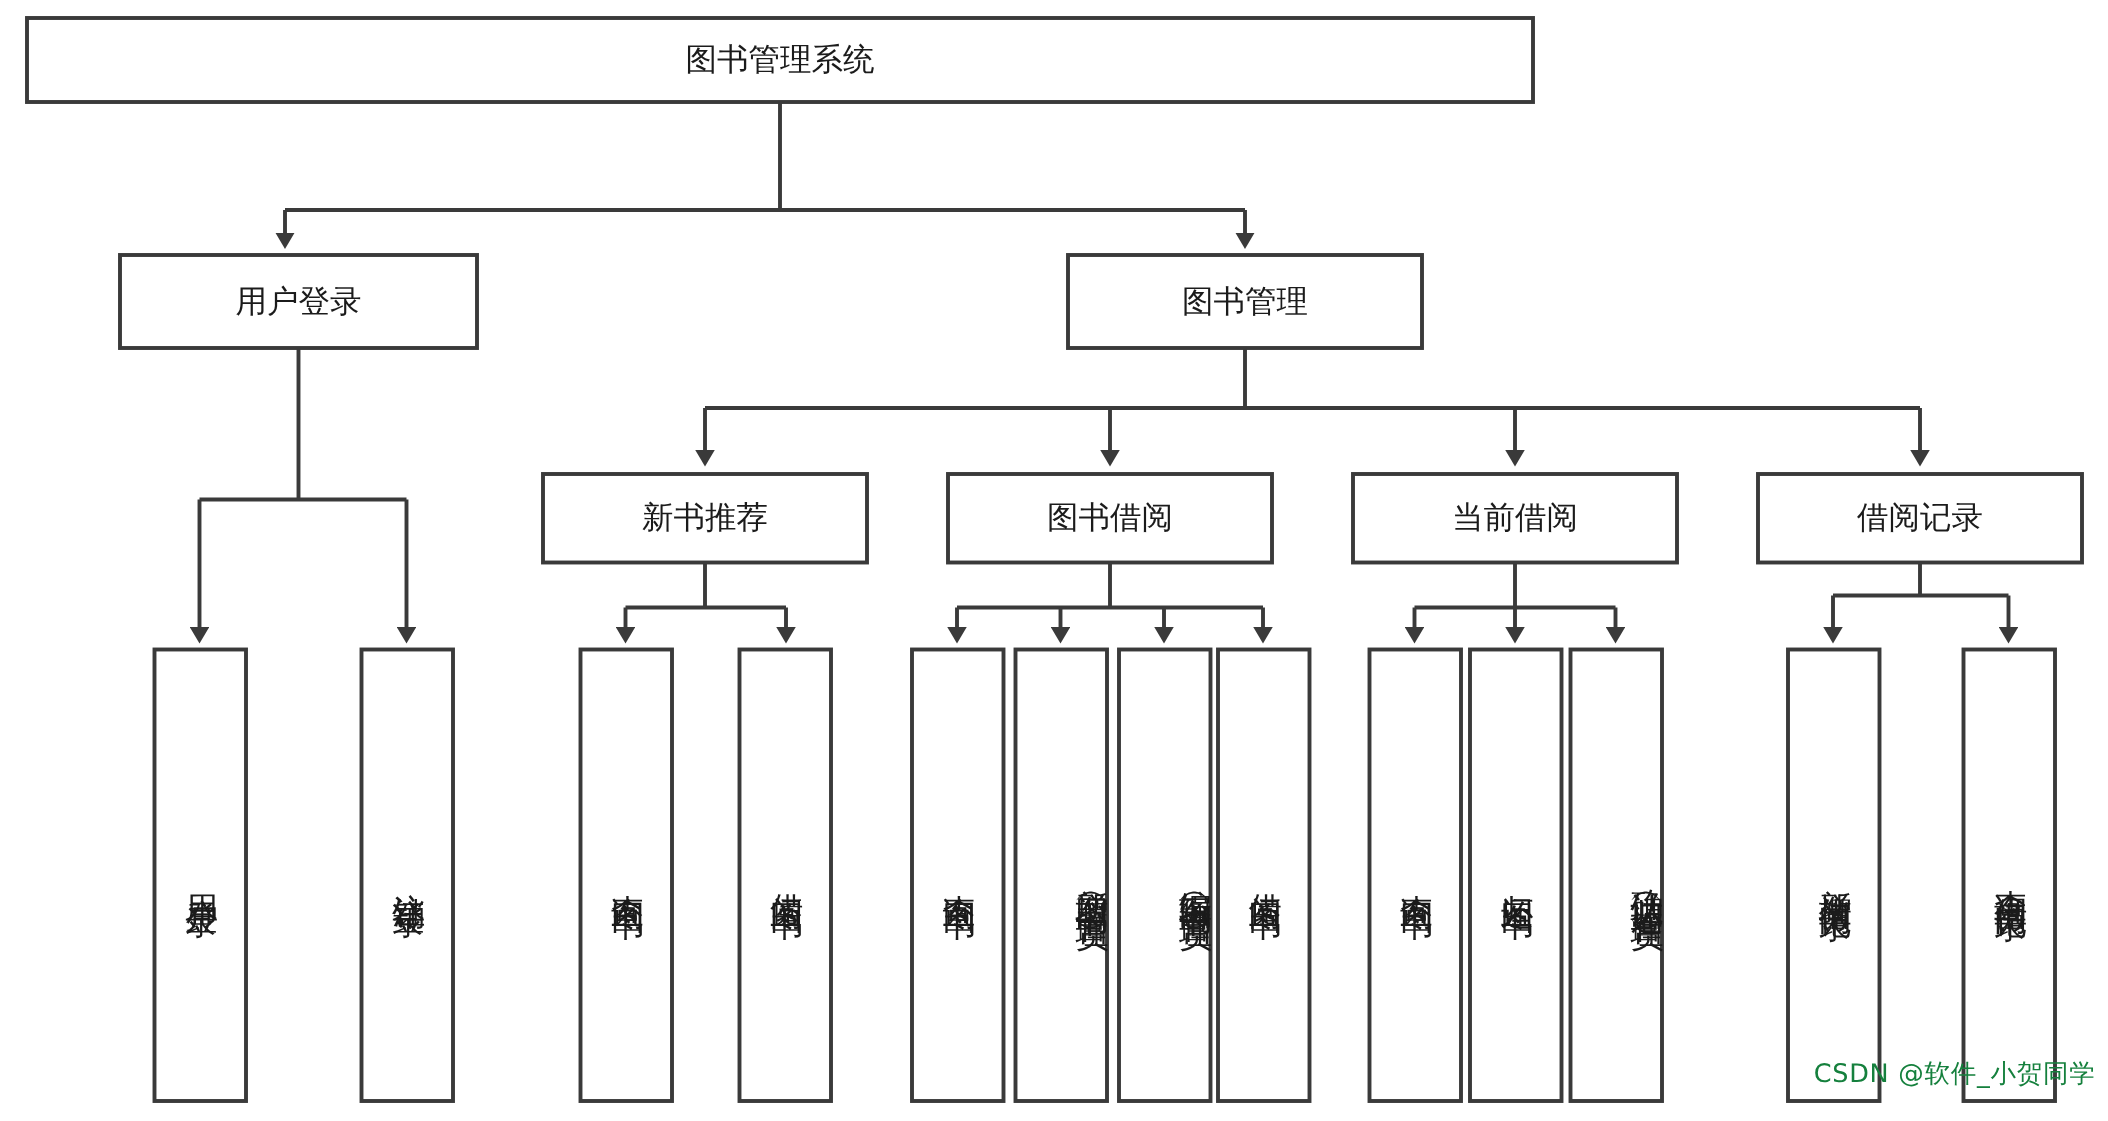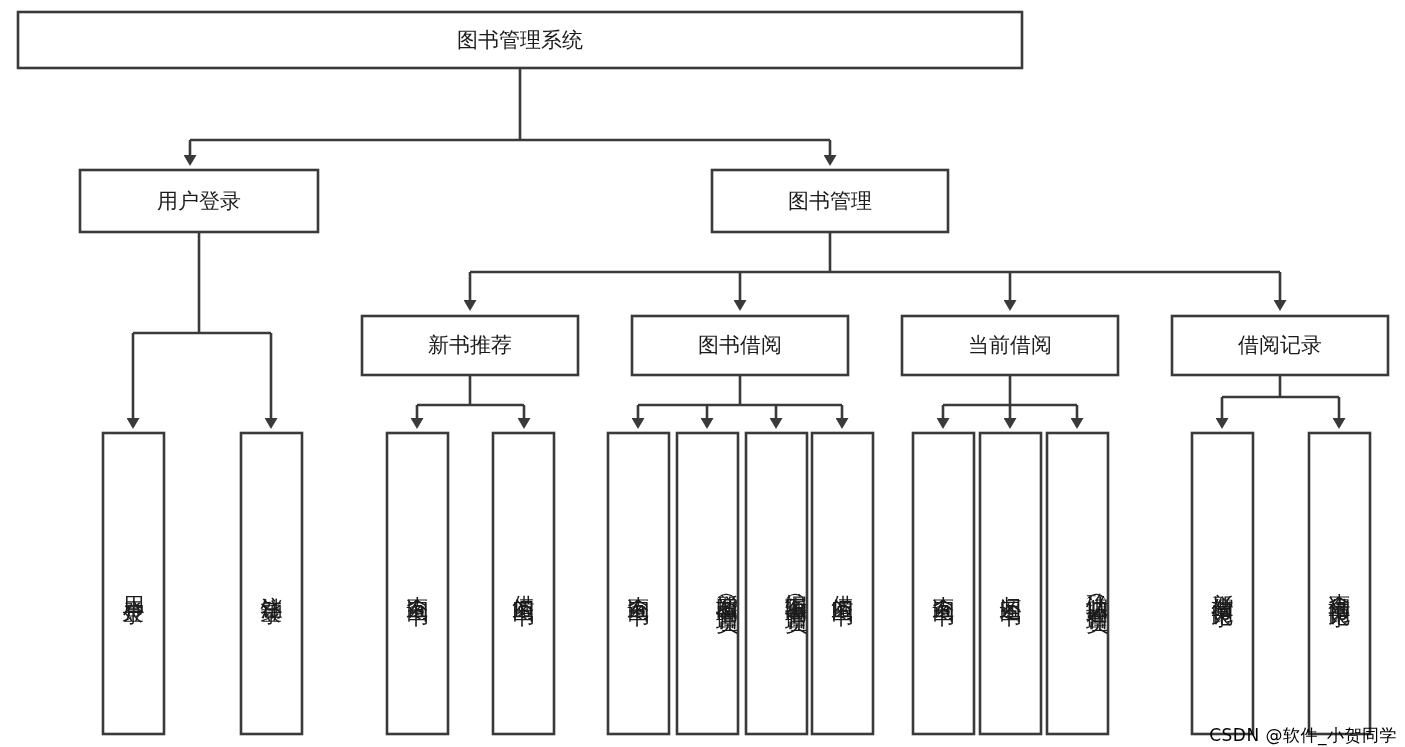--- a/index.html
+++ b/index.html
@@ -59,24 +59,24 @@
     color: #1b1b1b;
     display: flex;
     align-items: center;
     justify-content: center;
     white-space: nowrap;
     pointer-events: none;
   }
   .watermark {
     position: absolute;
     right: 8px;
-    bottom: 0;
+    bottom: 20px;
     font-family: "DejaVu Sans", "Liberation Sans", sans-serif;
     font-size: 17px;
-    color: #000000;
+    color: #15803d;
     letter-spacing: 0.5px;
     white-space: nowrap;
     margin-top: 40px;
   }
 </style>
 </head>
 <body>
 
 <div id="diagram-root">
 

